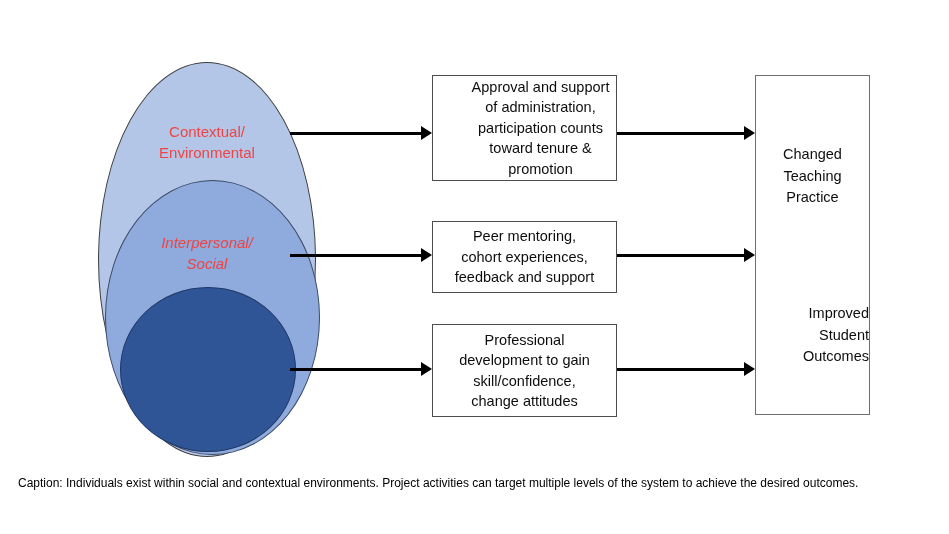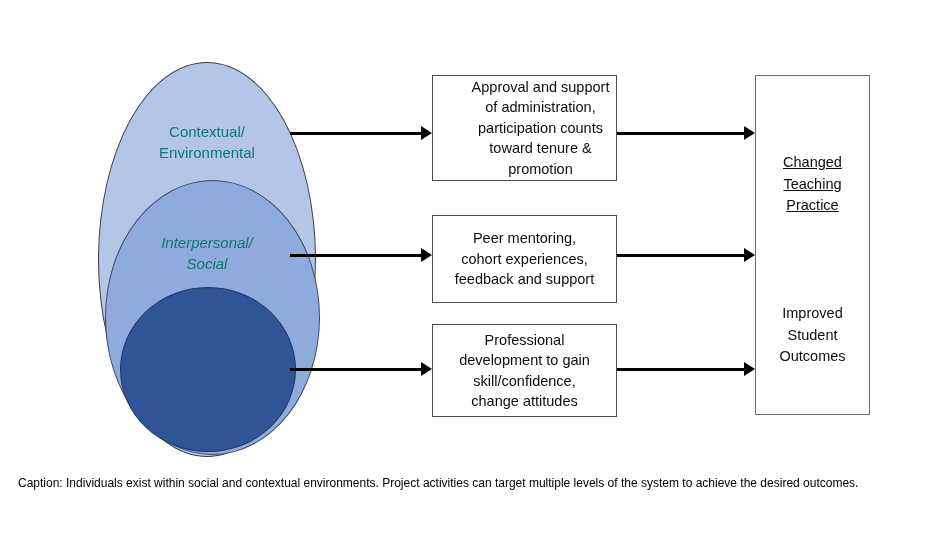--- a/index.html
+++ b/index.html
@@ -38,21 +38,21 @@
     left: 120px; top: 287px; width: 176px; height: 165px;
     background: var(--level-inner, #2f5597);
     border: 1.6px solid #1f3864;
     z-index: 3;
   }
   .ellipse-label {
     position: absolute;
     left: 117px;
     width: 180px;
     z-index: 4;
-    color: #0f766e;
+    color: #ef4444;
     font-size: 15px;
     line-height: 21px;
     text-align: center;
     white-space: pre-line;
   }
   .ellipse-label.l1 { top: 121px; }
   .ellipse-label.l2 { top: 232px; font-style: italic; }
   .ellipse-label.l3 { top: 348px; }
 
   
@@ -93,21 +93,21 @@
     align-items: center;
     justify-content: center;
     text-align: center;
     color: #0d0d0d;
     font-size: 14.5px;
     line-height: 20.5px;
     white-space: pre-line;
     z-index: 6;
   }
   .activity-box.b1 { top: 75px;  height: 106px; padding-left: 32px; }
-  .activity-box.b2 { top: 215px; height: 88px; }
+  .activity-box.b2 { top: 221px; height: 72px; }
   .activity-box.b3 { top: 324px; height: 93px; text-align: center; }
 
   
   .outcomes-box {
     position: absolute;
     left: 755px; top: 75px;
     width: 115px; height: 340px;
     box-sizing: border-box;
     background: #ffffff;
     border: 1.5px solid #6e6e6e;
@@ -116,22 +116,22 @@
   .outcome-label {
     position: absolute;
     left: 0;
     width: 100%;
     text-align: center;
     color: #0d0d0d;
     font-size: 14.5px;
     line-height: 21.5px;
     white-space: pre-line;
   }
-  .outcome-label.o1 { top: 76px; text-decoration: underline; }
-  .outcome-label.o2 { top: 227px; }
+  .outcome-label.o1 { top: 68px; }
+  .outcome-label.o2 { top: 227px; text-align: right; }
 
   
   .caption {
     position: absolute;
     left: 18px;
     top: 472px;
     width: 888px;
     color: #000000;
     font-size: 12px;
     line-height: 23px;

